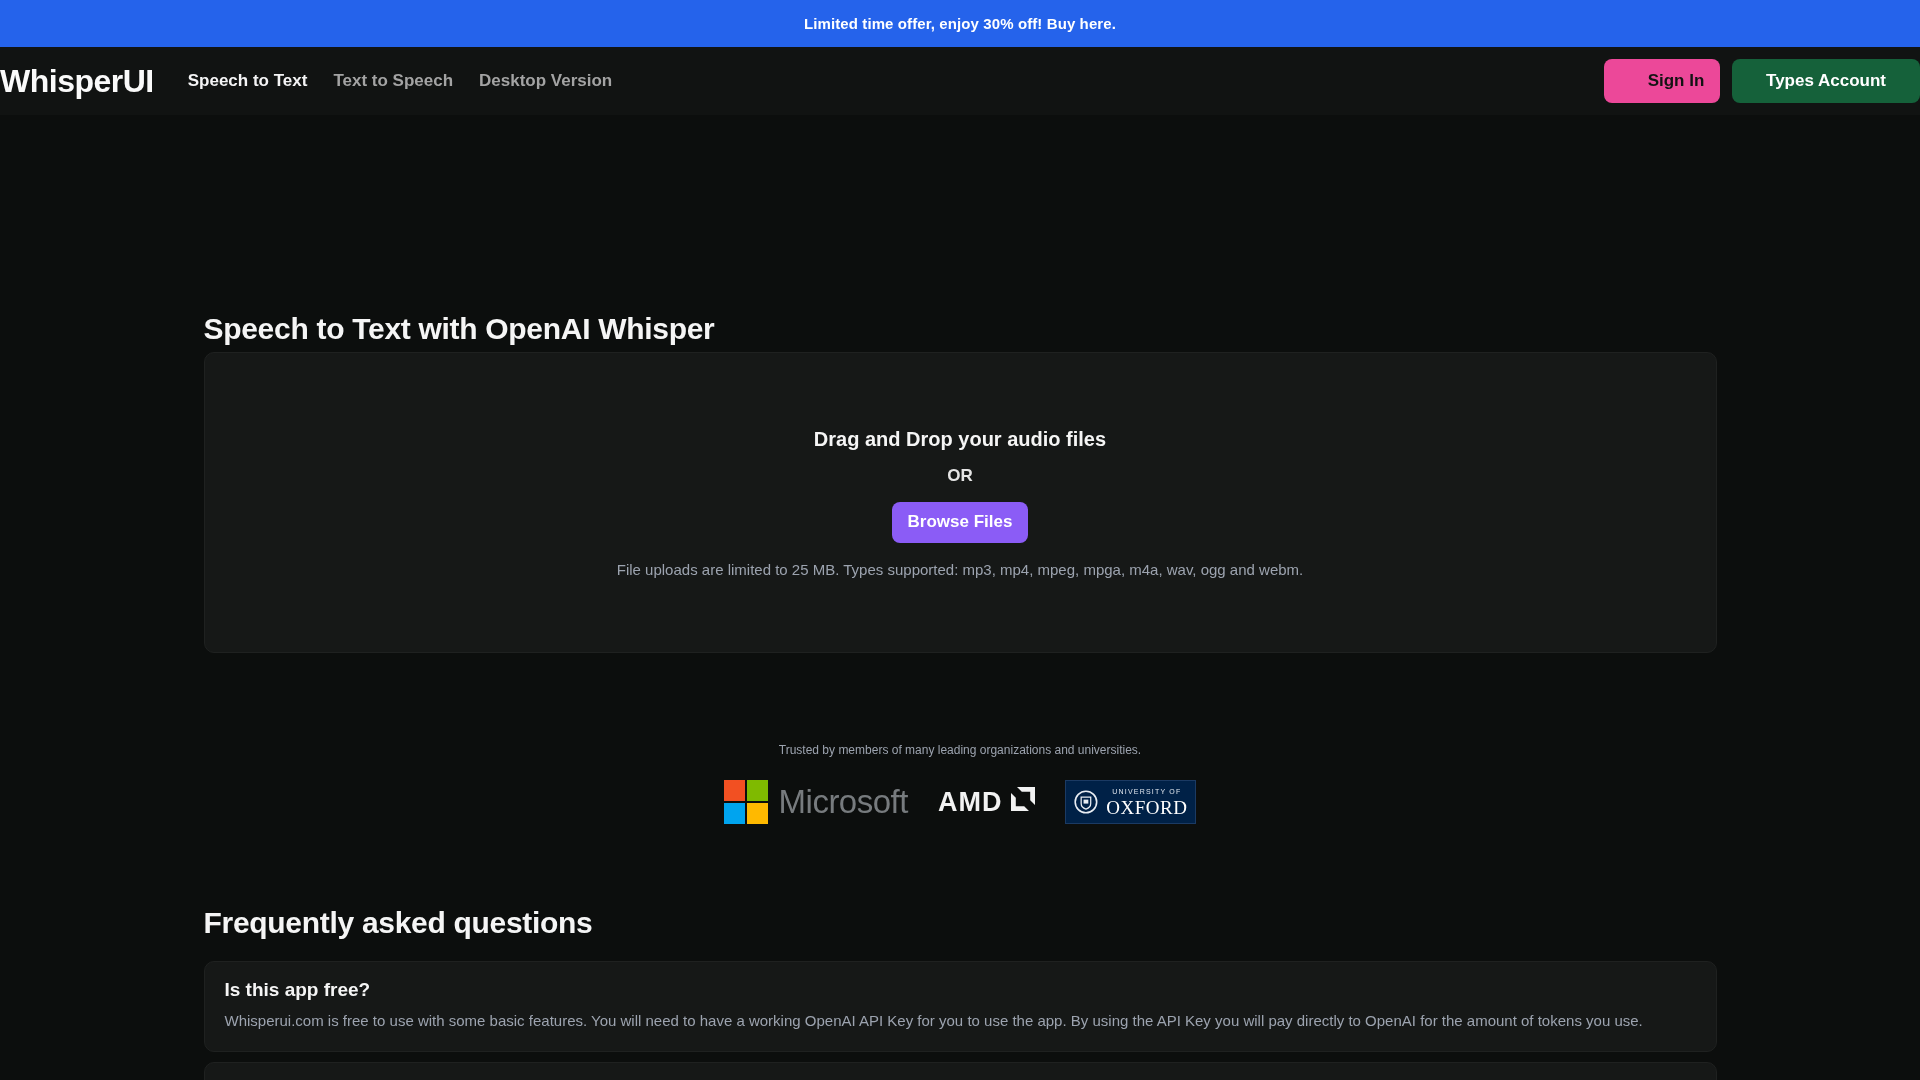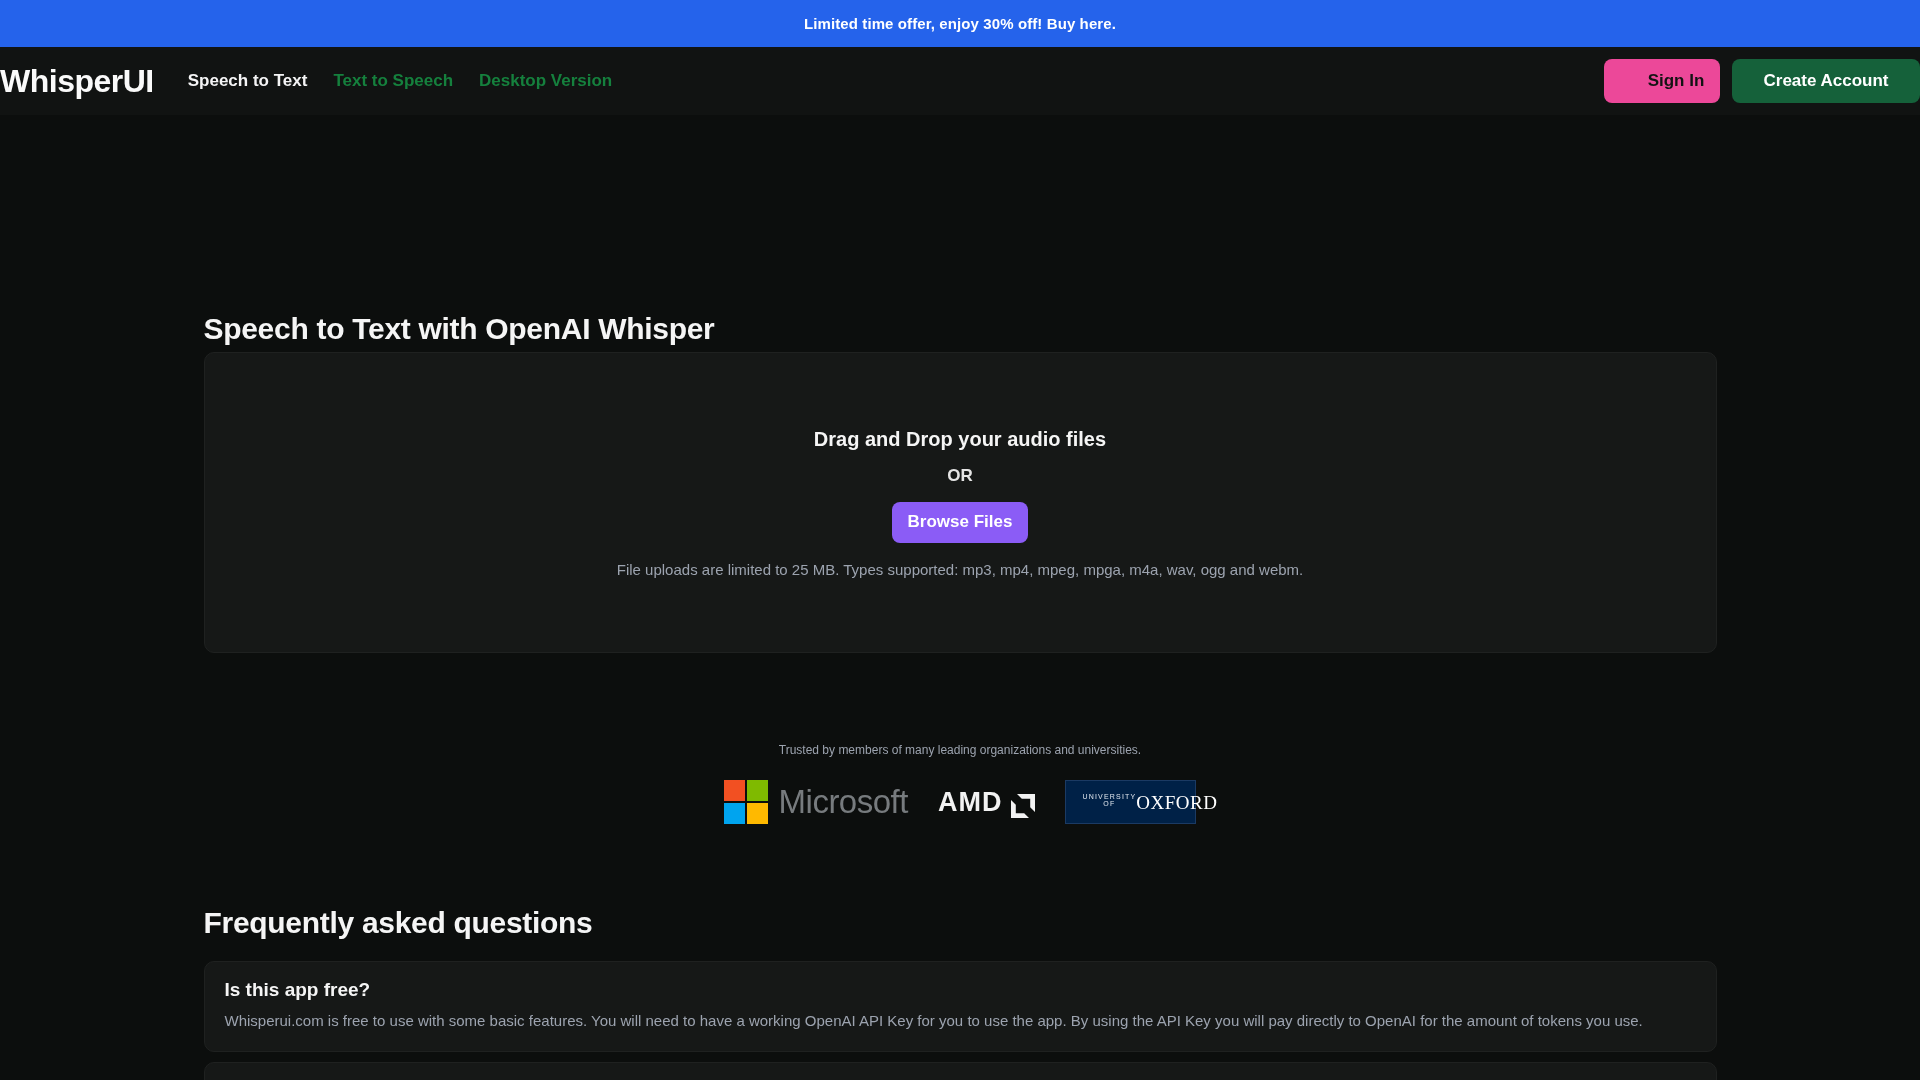--- a/index.html
+++ b/index.html
@@ -28,21 +28,21 @@
   }
   .container { width: 1513px; margin: 0 auto; }
   .header-inner { display: flex; align-items: center; width: 100%; }
   .logo {
     font-size: 32px; font-weight: 800; color: #fafafa; letter-spacing: -.5px;
     cursor: pointer;
   }
   .nav { display: flex; align-items: center; gap: 26px; margin-left: 34px; }
   .nav a { text-decoration: none; font-size: 17px; font-weight: 600; cursor: pointer; }
   .nav a.active { color: #f4f4f5; }
-  .nav a.inactive { color: #15803d; }
+  .nav a.inactive { color: #a3a3a3; }
   .header-actions { margin-left: auto; display: flex; align-items: center; gap: 12px; }
   .btn {
     border: none; border-radius: 8px; height: 44px;
     font-family: "Liberation Sans", sans-serif;
     font-size: 17px; font-weight: 700; cursor: pointer;
     display: flex; align-items: center; justify-content: center;
   }
   .btn-signin { background: #ec4899; color: #131313; width: 116px; padding-left: 28px; }
   .btn-create { background: #15613a; color: #ffffff; width: 188px; }
   
@@ -74,28 +74,28 @@
   }
   .ms-logo { display: flex; align-items: center; gap: 11px; }
   .ms-grid {
     width: 44px; height: 44px;
     display: grid; grid-template-columns: 21px 21px; grid-template-rows: 21px 21px; gap: 2px;
   }
   .ms-grid i { display: block; }
   .ms-r { background: #f25022; } .ms-g { background: #7fba00; }
   .ms-b { background: #00a4ef; } .ms-y { background: #ffb900; }
   .ms-text { font-size: 33px; color: #777b7e; font-weight: 400; letter-spacing: -.5px; }
-  .amd-logo { display: flex; align-items: flex-end; gap: 9px; }
+  .amd-logo { display: flex; align-items: flex-start; gap: 9px; }
   .amd-text { font-size: 27px; font-weight: 800; color: #f2f2f2; letter-spacing: 1px; }
   .oxford-logo {
     width: 131px; height: 44px; background: #002147;
     border: 1px solid #1b3a63;
     display: flex; align-items: center; gap: 8px; padding: 0 8px;
   }
-  .oxford-texts { display: flex; flex-direction: row; line-height: 1; }
+  .oxford-texts { display: flex; flex-direction: column; line-height: 1; }
   .oxford-top { font-size: 7px; color: #dfe6ee; letter-spacing: 1.2px; margin-bottom: 3px; }
   .oxford-bottom { font-family: "Liberation Serif", serif; font-size: 19px; color: #ffffff; letter-spacing: .5px; }
   
   .faq { margin-top: 82px; }
   .faq-title { font-size: 30px; font-weight: 700; color: #f5f5f5; letter-spacing: -.3px; }
   .faq-card {
     margin-top: 21px;
     background: #161817;
     border: 1px solid #1f2120;
     border-radius: 10px;
@@ -115,21 +115,21 @@
 <div class="header">
   <div class="container header-inner">
     <div class="logo">WhisperUI</div>
     <div class="nav">
       <a class="active">Speech to Text</a>
       <a class="inactive">Text to Speech</a>
       <a class="inactive">Desktop Version</a>
     </div>
     <div class="header-actions">
       <button class="btn btn-signin">Sign In</button>
-      <button class="btn btn-create">Create Account</button>
+      <button class="btn btn-create">Types Account</button>
     </div>
   </div>
 </div>
 
 <div class="container hero">
   <h1 class="page-title">Speech to Text with OpenAI Whisper</h1>
 
   <div class="dropzone">
     <div class="dz-heading">Drag and Drop your audio files</div>
     <div class="dz-or">OR</div>

